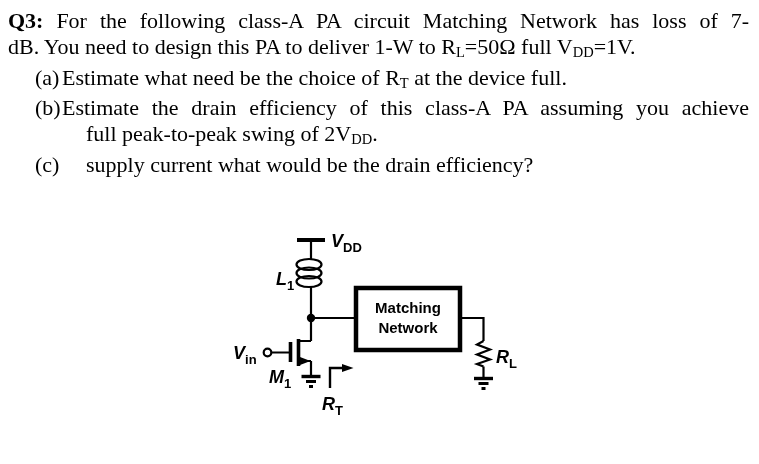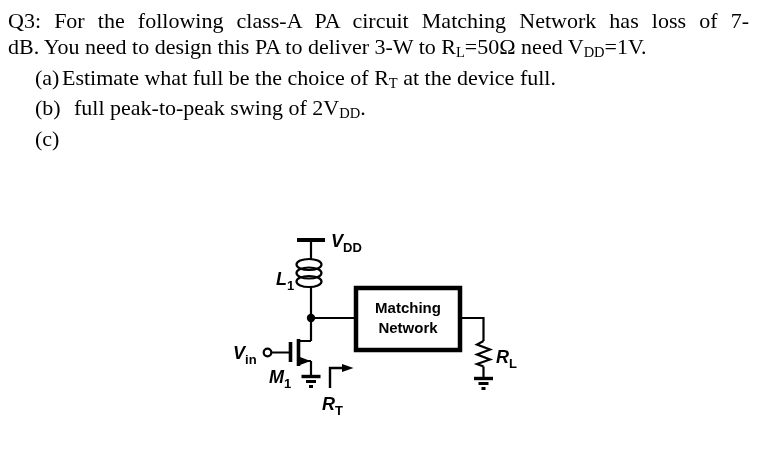--- a/index.html
+++ b/index.html
@@ -14,25 +14,25 @@
   .question {
     position: absolute; top: 0; left: 0;
     width: 759px;
     box-sizing: border-box;
     padding: 8px 10px 0 8px;
     font-size: 22px;
     line-height: 26px;
   }
   .qline { text-align: left; }
   .j { text-align: justify; text-align-last: justify; }
-  .blab { font-weight: 400; }
+  .blab { font-weight: 700; }
   .sub { font-size: 0.66em; vertical-align: -0.18em; }
   .item { position: relative; padding-left: 54px; }
   .item .marker { position: absolute; left: 27px; top: 0; }
-  .cont { margin-left: 12px; }
+  .cont { margin-left: 24px; }
 
   .circuit-svg { position: absolute; left: 0; top: 0; }
   .clabel {
     font-family: "Liberation Sans", sans-serif;
     font-style: italic; font-weight: 700; font-size: 18px;
     fill: #000; stroke: none;
   }
   .clabel .cs { font-style: normal; font-size: 13px; }
   .boxlabel {
     font-family: "Liberation Sans", sans-serif;
@@ -41,39 +41,41 @@
   }
 </style>
 </head>
 <body>
 
 <div class="question">
   <div class="qline j">
     <span class="blab">Q3:</span><span> For the following class-A PA circuit Matching Network has loss of 7-</span>
   </div>
   <div class="qline">
-    <span>dB. You need to design this PA to deliver 3-W to R</span><span class="sub">L</span><span>=50Ω need V</span><span class="sub">DD</span><span>=1V.</span>
+    <span>dB. You need to design this PA to deliver 1-W to R</span><span class="sub">L</span><span>=50Ω full V</span><span class="sub">DD</span><span>=1V.</span>
   </div>
 
   <div class="item">
     <span class="marker">(a)</span>
     <div class="qline">
-      <span>Estimate what full be the choice of R</span><span class="sub">T</span><span> at the device full.</span>
+      <span>Estimate what need be the choice of R</span><span class="sub">T</span><span> at the device full.</span>
     </div>
   </div>
 
   <div class="item">
     <span class="marker">(b)</span>
+    <div class="qline j">Estimate the drain efficiency of this class-A PA assuming you achieve</div>
     <div class="qline cont">
       <span>full peak-to-peak swing of 2V</span><span class="sub">DD</span><span>.</span>
     </div>
   </div>
 
   <div class="item">
     <span class="marker">(c)</span>
+    <div class="qline cont">supply current what would be the drain efficiency?</div>
   </div>
 </div>
 
 <svg class="circuit-svg" width="759" height="464" viewBox="0 0 759 464" xmlns="http://www.w3.org/2000/svg">
 
   <path d="M311,240 V259.5
            M311,286.5 V318
            M311,318 H356
            M460,318 H483.5 V341
            M483.5,366.5 V377

